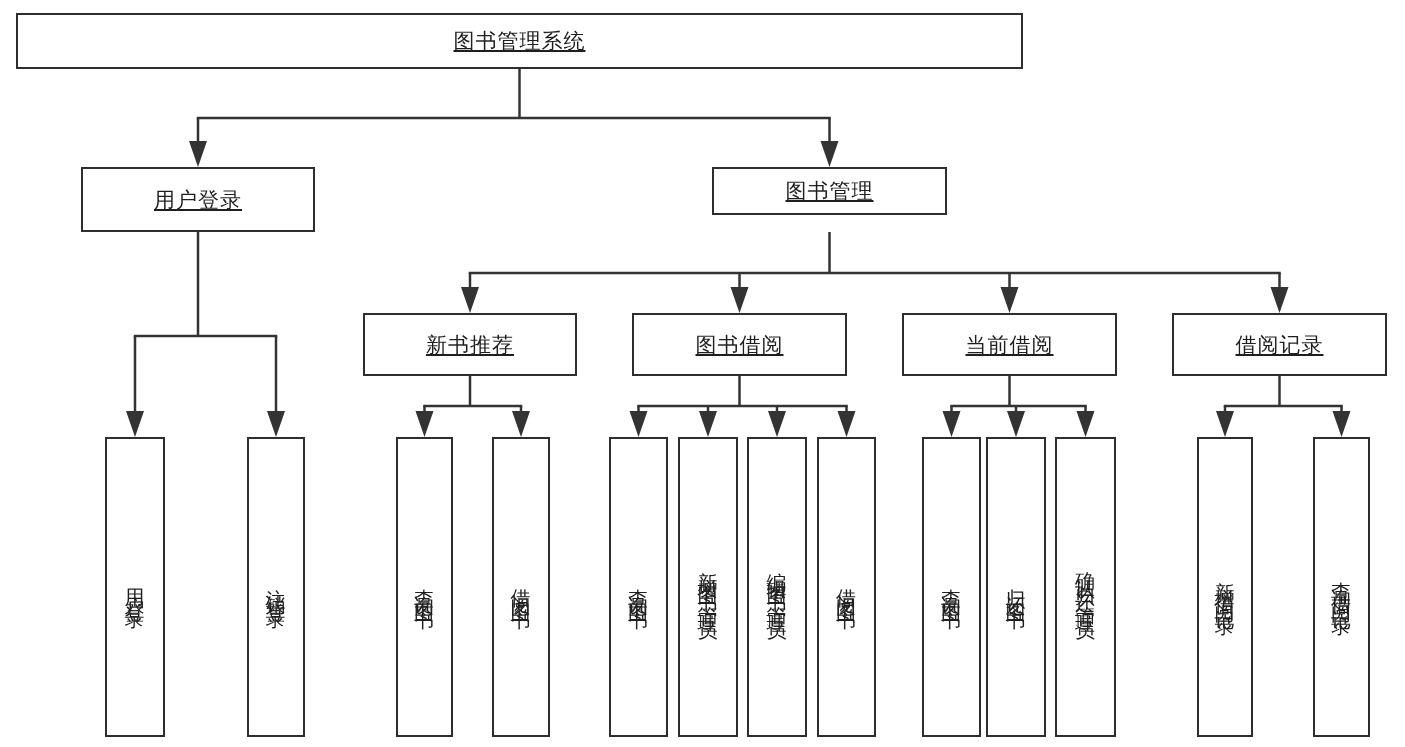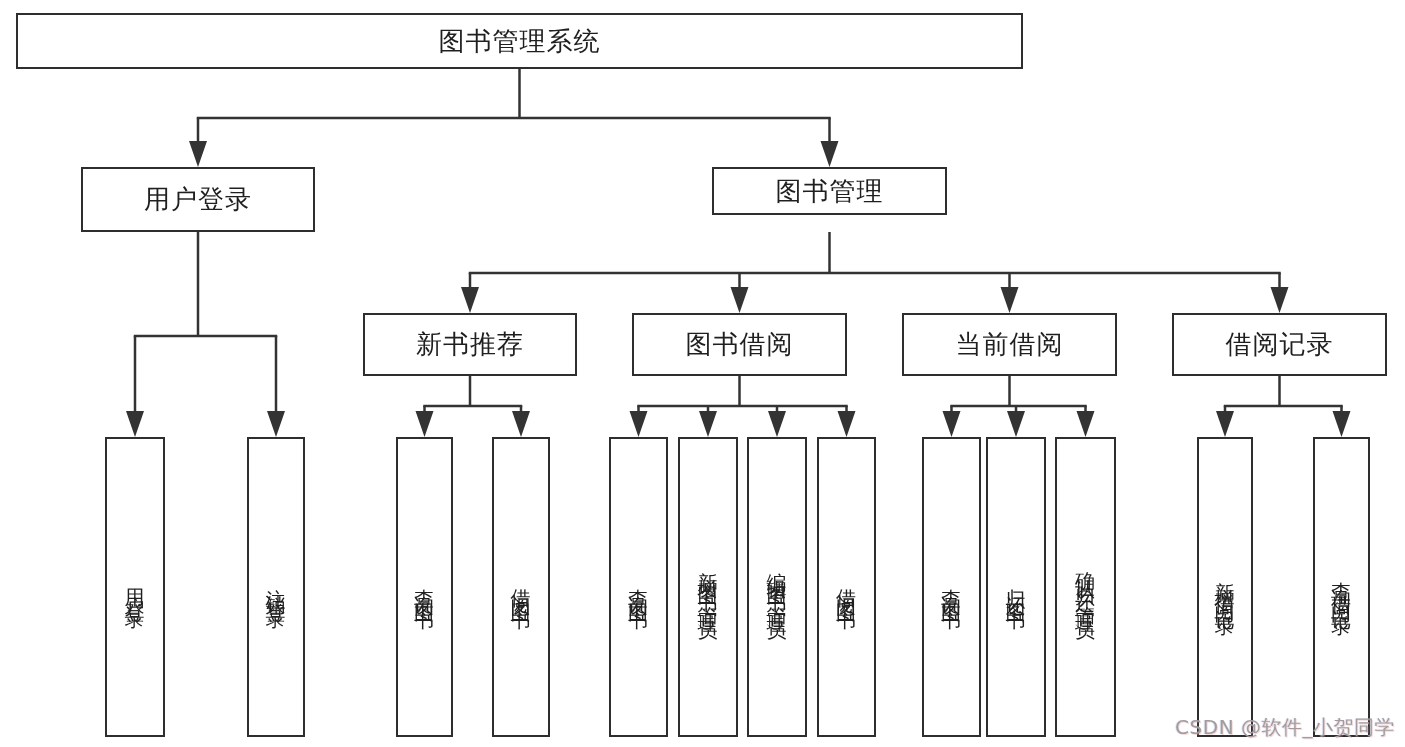--- a/index.html
+++ b/index.html
@@ -20,23 +20,24 @@
     position: absolute;
     box-sizing: border-box;
     border: 2.5px solid #2e2e2e;
     background: #ffffff;
     display: flex;
     align-items: center;
     justify-content: center;
     color: #1f1f1f;
   }
   .node.h span {
-    font-size: 26px;
+    font-size: 21px;
     letter-spacing: 1px;
     white-space: nowrap;
+    text-decoration: underline;
   }
   .node.v span {
     writing-mode: vertical-lr;
     font-size: 20px;
     letter-spacing: 7px;
     line-height: 1;
   }
   .watermark {
     position: absolute;
     right: 10px;
@@ -169,14 +170,13 @@
     <span>确认归还（管理员）</span>
   </div>
 
   <div class="node v" style="left:1197px;top:437px;width:56px;height:300px">
     <span>新增借阅记录</span>
   </div>
   <div class="node v" style="left:1313px;top:437px;width:57px;height:300px">
     <span>查询借阅记录</span>
   </div>
 
-  <div class="watermark">CSDN @软件_小贺同学</div>
 </div>
 
 </body></html>

